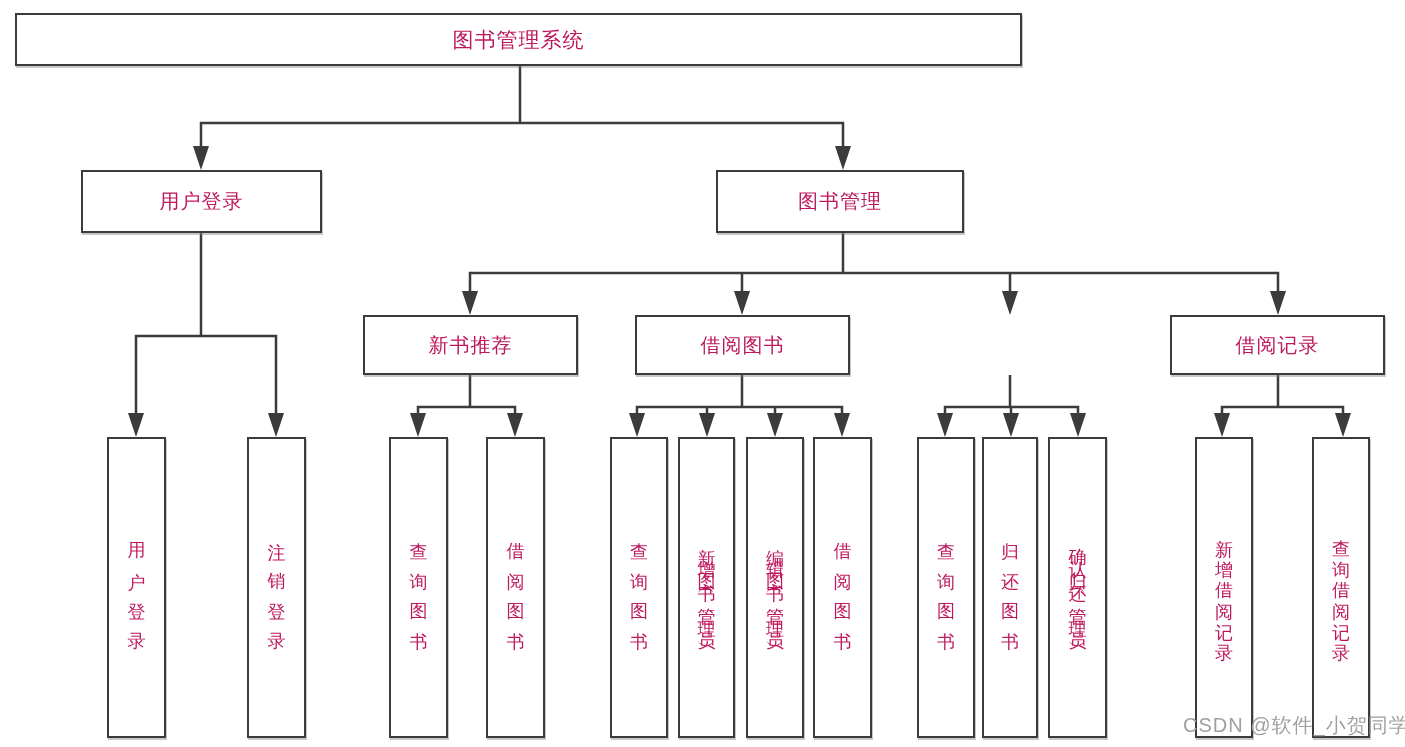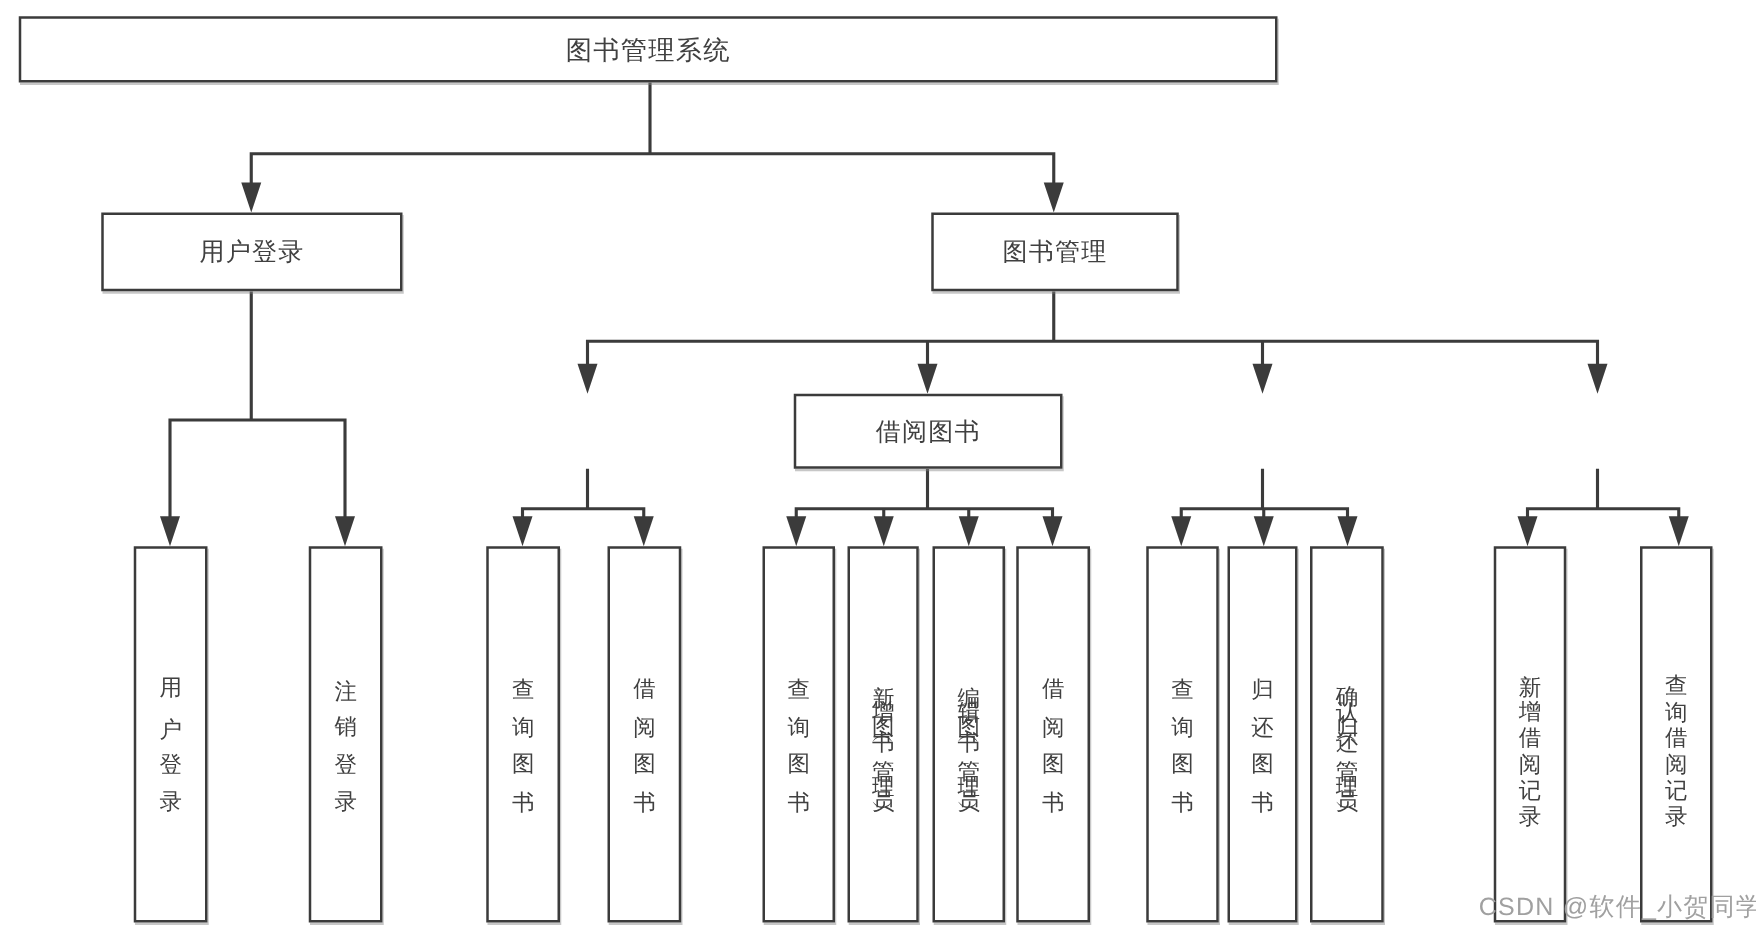--- a/index.html
+++ b/index.html
@@ -11,21 +11,21 @@
     overflow:hidden;
   }
   #wires{position:absolute;left:0;top:0;width:1405px;height:747px;}
   .box{
     position:absolute;
     background:#ffffff;
     border:2px solid #3b3b3b;
     box-shadow:1px 2px 0 rgba(130,130,130,.45);
     box-sizing:border-box;
     display:flex;align-items:center;justify-content:center;
-    color:#404040;
+    color:#be185d;
     text-align:center;
   }
   .box.h{font-size:20px;letter-spacing:1px;}
   .box.root{font-size:21px;}
   .box.v{
     writing-mode:vertical-lr;
     text-orientation:mixed;
     font-size:18px;
     line-height:1;
   }
@@ -94,23 +94,25 @@
       <path d="M1003 413 L1019 413 L1011 437 Z"></path>
       <path d="M1070 413 L1086 413 L1078 437 Z"></path>
       <path d="M1214 413 L1230 413 L1222 437 Z"></path>
       <path d="M1335 413 L1351 413 L1343 437 Z"></path>
     </g>
   </svg>
 
   <div class="box h root" style="left:15px;top:13px;width:1007px;height:53px">图书管理系统</div>
 
   <div class="box h" style="left:81px;top:170px;width:241px;height:63px">用户登录</div>
-  <div class="box h" style="left:745px;top:170px;width:198px;height:63px">图书管理</div>
+  <div class="box h" style="left:716px;top:170px;width:248px;height:63px">图书管理</div>
 
+  <div class="box h" style="left:363px;top:315px;width:215px;height:60px">新书推荐</div>
   <div class="box h" style="left:635px;top:315px;width:215px;height:60px">借阅图书</div>
+  <div class="box h" style="left:1170px;top:315px;width:215px;height:60px">借阅记录</div>
 
   <div class="box v ls" style="left:107px;top:437px;width:59px;height:301px">用户登录</div>
   <div class="box v ls" style="left:247px;top:437px;width:59px;height:301px">注销登录</div>
 
   <div class="box v ls" style="left:389px;top:437px;width:59px;height:301px">查询图书</div>
   <div class="box v ls" style="left:486px;top:437px;width:59px;height:301px">借阅图书</div>
 
   <div class="box v ls" style="left:610px;top:437px;width:58px;height:301px">查询图书</div>
   <div class="box v ll" style="left:678px;top:437px;width:57px;height:301px">新增图书（管理员）</div>
   <div class="box v ll" style="left:746px;top:437px;width:58px;height:301px">编辑图书（管理员）</div>

